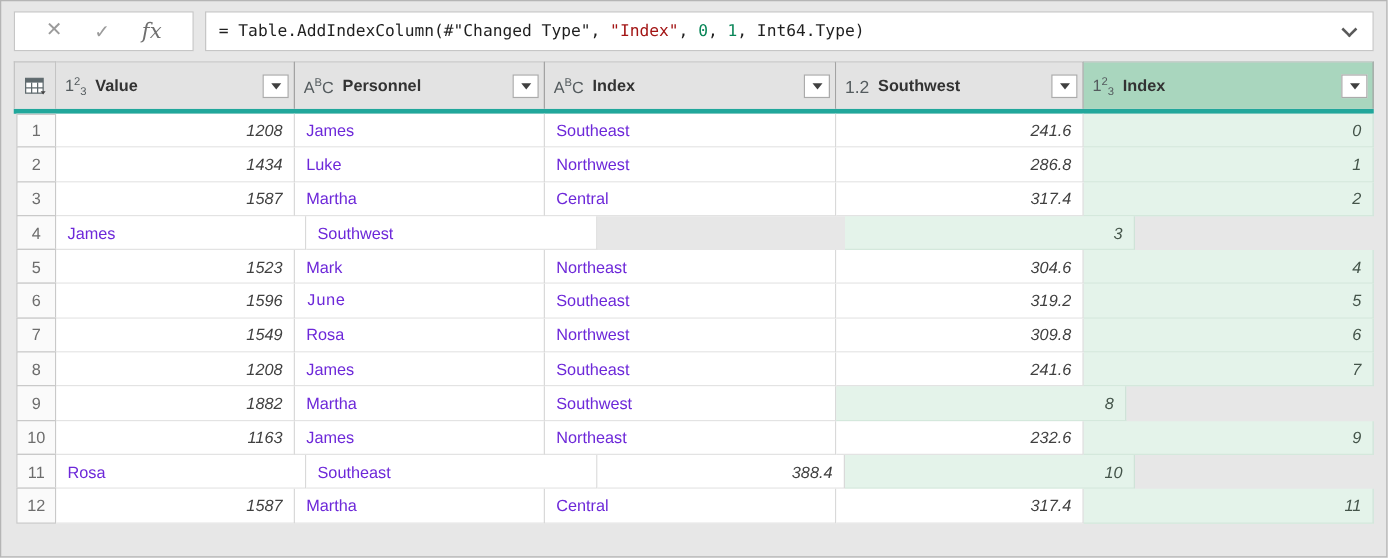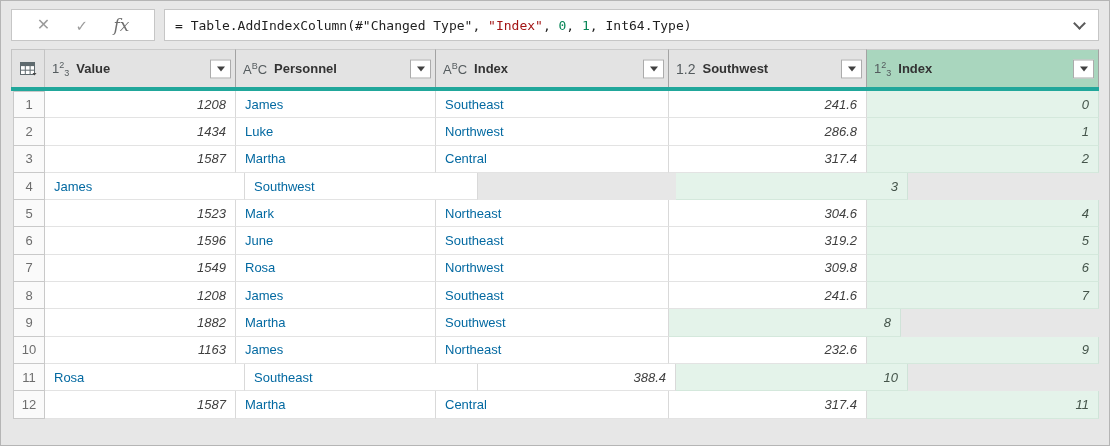--- a/index.html
+++ b/index.html
@@ -92,21 +92,21 @@
   .rownum-cell {
     flex: 1; background: #fafafa; border: 1px solid #c9c9c9; margin-top: -1px;
     display: flex; align-items: center; justify-content: center;
     color: #6d6d6d; font-size: 13px;
   }
   .row:first-child .rownum-cell { margin-top: 0; }
   .cell {
     flex: none; display: flex; align-items: center;
     background: #fff;
     border-right: 1px solid #d9d9d9; border-bottom: 1px solid #e3e3e3;
-    padding: 0 9px; font-size: 13px; color: #0369a1; overflow: hidden;
+    padding: 0 9px; font-size: 13px; color: #6d28d9; overflow: hidden;
   }
   .cell.num { justify-content: flex-end; font-style: italic; color: #404040; }
   .cell.index-cell {
     background: var(--idx-cell);
     border-right: 1px solid #cfe3d8; border-bottom: 1px solid #d4e8dc;
     justify-content: flex-end; font-style: italic; color: #44544a;
   }
 </style>
 </head>
 <body>
@@ -224,21 +224,21 @@
           <div class="cell" style="width: 200px;">Mark</div>
           <div class="cell" style="width: 233px;">Northeast</div>
           <div class="cell num" style="width: 198px;">304.6</div>
           <div class="cell index-cell" style="width: 232px;">4</div>
         </div>
         <div class="row">
           <div class="rownum-wrap">
             <div class="rownum-cell">6</div>
           </div>
           <div class="cell num" style="width: 191px;">1596</div>
-          <div class="cell" style="width: 200px;">June</div>
+          <div class="cell" style="width: 200px; font-family: Liberation Mono, monospace;">June</div>
           <div class="cell" style="width: 233px;">Southeast</div>
           <div class="cell num" style="width: 198px;">319.2</div>
           <div class="cell index-cell" style="width: 232px;">5</div>
         </div>
         <div class="row">
           <div class="rownum-wrap">
             <div class="rownum-cell">7</div>
           </div>
           <div class="cell num" style="width: 191px;">1549</div>
           <div class="cell" style="width: 200px;">Rosa</div>

